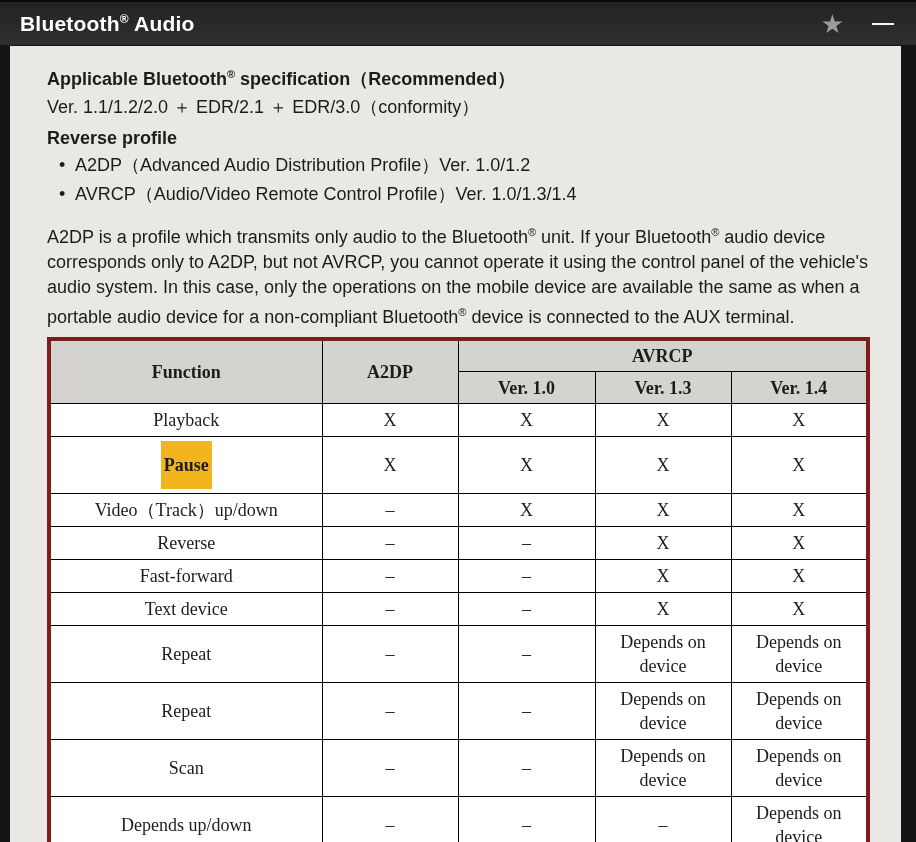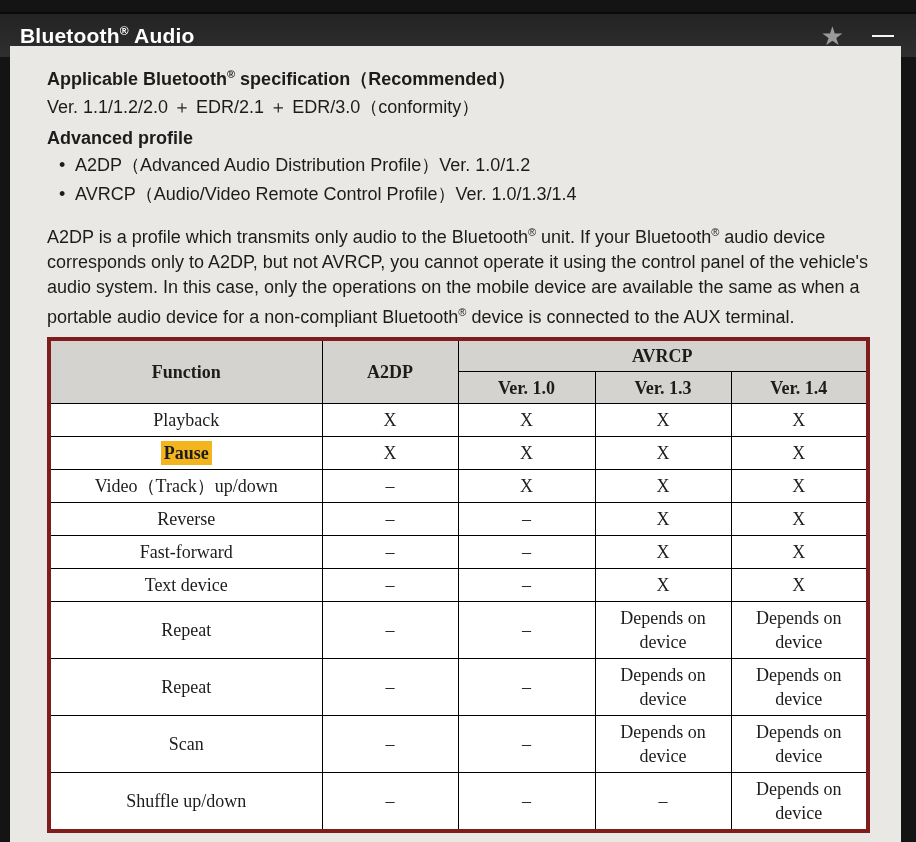--- a/index.html
+++ b/index.html
@@ -7,21 +7,21 @@
   body {
     background:#141414;
     font-family:"Liberation Sans","DejaVu Sans",sans-serif;
     color:#1c1c1c;
     overflow:hidden;
   }
   .window { position:relative; width:916px; height:842px; }
 
   
   .titlebar {
-    position:absolute; top:12px; left:0; right:0; height:45px;
+    position:absolute; top:0; left:0; right:0; height:45px;
     background:linear-gradient(#232323,#2f2f2f);
     border-top:2px solid #0a0a0a;
     display:flex; align-items:center;
     padding:0 22px 0 20px;
   }
   .title { color:#ffffff; font-size:21px; font-weight:700; letter-spacing:0.2px; }
   .title sup { font-size:12px; vertical-align:super; }
   .titlebar-actions { margin-left:auto; display:flex; align-items:center; gap:28px; }
   .star { color:#9b9b9b; font-size:26px; line-height:1; cursor:pointer; }
   .minimize { display:flex; align-items:center; height:26px; cursor:pointer; }
@@ -65,21 +65,21 @@
     text-align:center;
     padding:3px 4px;
     height:32px;
   }
   table.support td { padding:4px 6px; text-align:center; height:33px; }
   td.fn-cell { text-align:left; padding-left:8px; }
   .fn-text { display:inline-block; }
   .fn-text.highlight {
     background:var(--highlight,#f2b51d);
     font-weight:700;
-    padding:0 3px;
+    padding:12px 3px;
   }
 </style>
 </head>
 <body>
 
 <div class="window">
 
   <header class="titlebar">
     <h1 class="title">Bluetooth<sup>®</sup> Audio</h1>
     <div class="titlebar-actions">
@@ -87,21 +87,21 @@
       <span class="minimize">
           <span class="minus-line"></span>
         </span>
     </div>
   </header>
 
   <main class="content">
 
     <p class="h-bold spec-heading">Applicable Bluetooth<sup>®</sup> specification（Recommended）</p>
     <p class="version-line">Ver. 1.1/1.2/2.0 ＋ EDR/2.1 ＋ EDR/3.0（conformity）</p>
-    <p class="h-bold resp-heading">Advanced profile</p>
+    <p class="h-bold resp-heading">Reverse profile</p>
 
     <ul class="bullets">
       <li>A2DP（Advanced Audio Distribution Profile）Ver. 1.0/1.2</li>
       <li>AVRCP（Audio/Video Remote Control Profile）Ver. 1.0/1.3/1.4</li>
     </ul>
 
     <p class="paragraph">A2DP is a profile which transmits only audio to the Bluetooth<sup>®</sup> unit. If your Bluetooth<sup>®</sup> audio device corresponds only to A2DP, but not AVRCP, you cannot operate it using the control panel of the vehicle's audio system. In this case, only the operations on the mobile device are available the same as when a portable audio device for a non-compliant Bluetooth<sup>®</sup> device is connected to the AUX terminal.</p>
 
     <table class="support">
       <colgroup>
@@ -181,21 +181,21 @@
             <td>Depends on device</td>
           </tr>
           <tr>
     <td class="fn-cell"><span class="fn-text">Scan</span></td>
   <td>–</td>
             <td>–</td>
             <td>Depends on device</td>
             <td>Depends on device</td>
           </tr>
           <tr>
-    <td class="fn-cell"><span class="fn-text">Shuffle up/down</span></td>
+    <td class="fn-cell"><span class="fn-text">Depends up/down</span></td>
   <td>–</td>
             <td>–</td>
             <td>–</td>
             <td>Depends on device</td>
           </tr>
         </tbody>
     </table>
 
   </main>
 </div>

